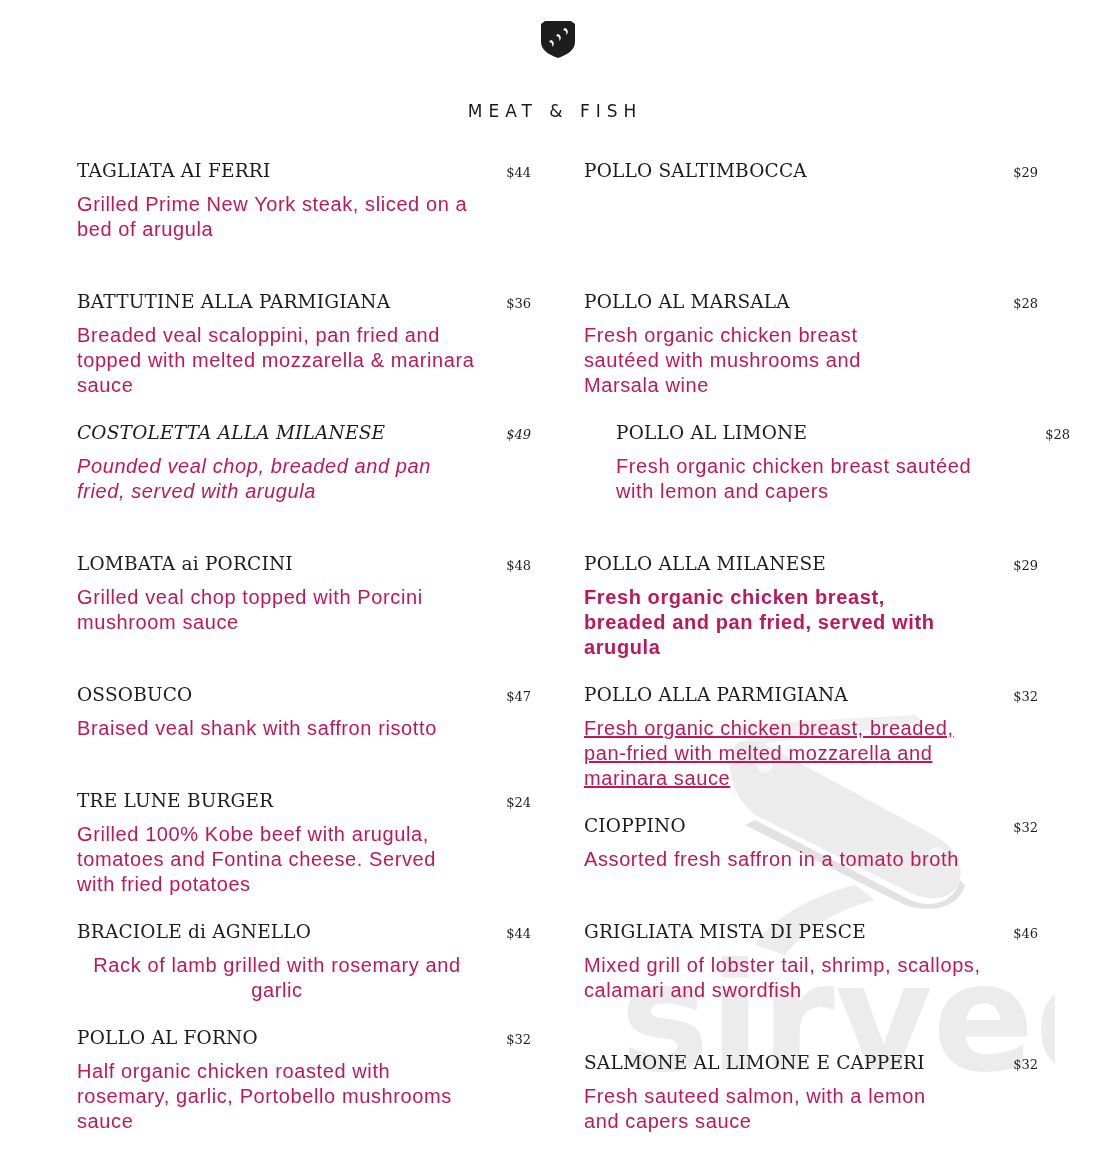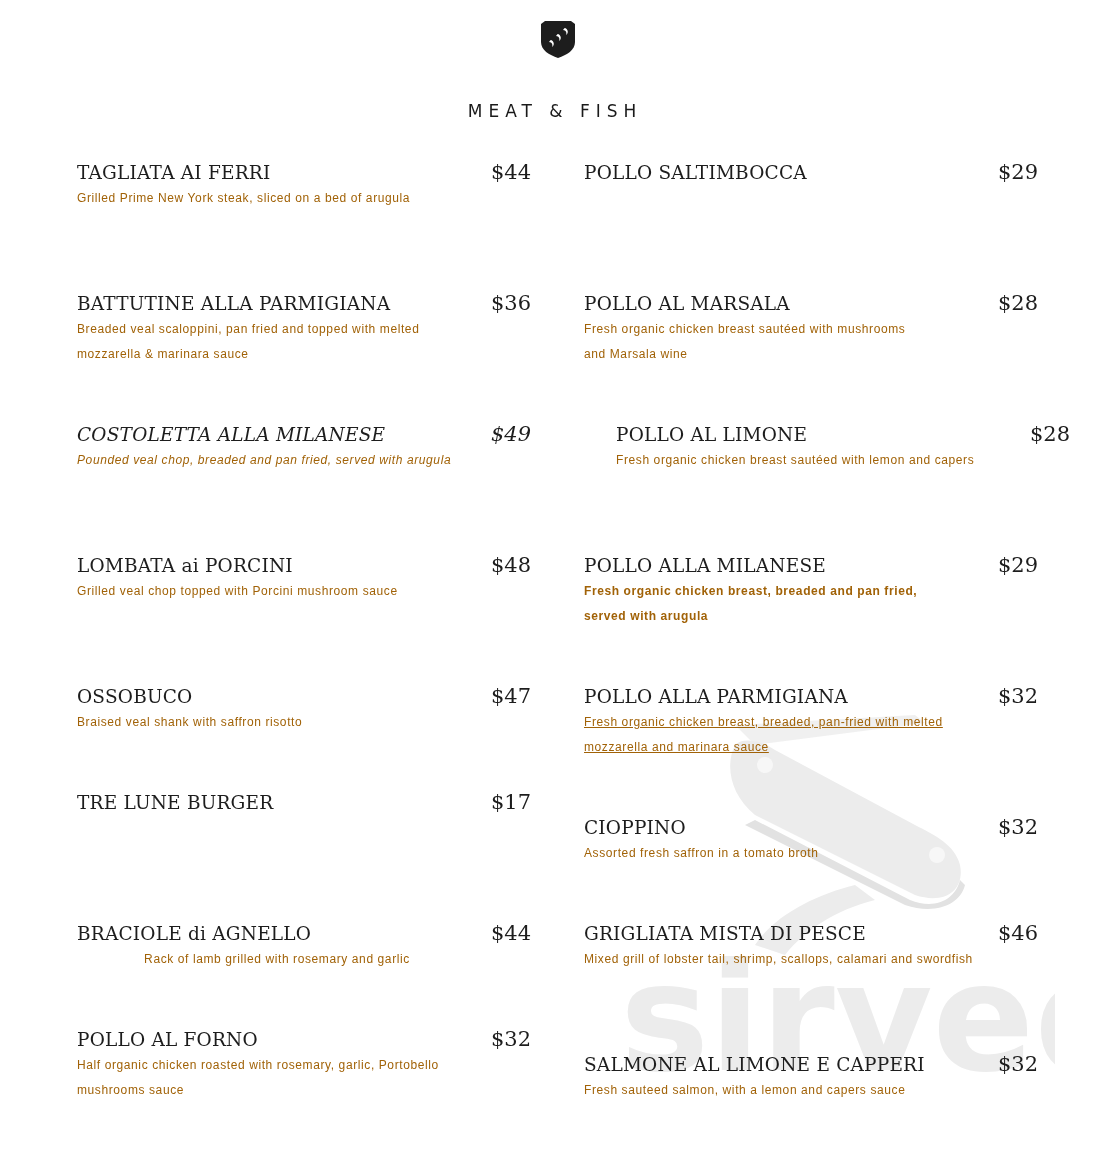--- a/index.html
+++ b/index.html
@@ -45,29 +45,30 @@
     }
     .item-name {
       font-family: "DejaVu Serif", serif;
       font-size: 18.5px;
       color: #1d1d1d;
       letter-spacing: 0.2px;
       white-space: nowrap;
     }
     .item-price {
       font-family: "DejaVu Serif", serif;
-      font-size: 21px;
+      font-size: 13px;
       color: #1d1d1d;
     }
     .item-desc {
+      margin-top: 6px;
       width: 400px;
       font-family: "Liberation Sans", sans-serif;
-      font-size: 12px;
+      font-size: 20px;
       line-height: 25px;
-      color: #a16207;
+      color: #be185d;
       letter-spacing: 0.6px;
       font-weight: normal;
     }
     .watermark {
       position: absolute;
       left: 615px;
       top: 705px;
       width: 440px;
       height: 400px;
       pointer-events: none;
@@ -133,22 +134,23 @@
   <div class="item-head">
     <span class="item-name">OSSOBUCO</span>
     <span class="item-price">$47</span>
   </div>
   <div class="item-desc">Braised veal shank with saffron risotto</div>
 </div>
 
 <div class="item" style="left:77px; top:790px;">
   <div class="item-head">
     <span class="item-name">TRE LUNE BURGER</span>
-    <span class="item-price">$17</span>
-  </div>
+    <span class="item-price">$24</span>
+  </div>
+  <div class="item-desc">Grilled 100% Kobe beef with arugula, tomatoes and Fontina cheese. Served with fried potatoes</div>
 </div>
 
 <div class="item" style="left:77px; top:921px;text-align:center;">
   <div class="item-head">
     <span class="item-name">BRACIOLE di AGNELLO</span>
     <span class="item-price">$44</span>
   </div>
   <div class="item-desc">Rack of lamb grilled with rosemary and garlic</div>
 </div>
 

